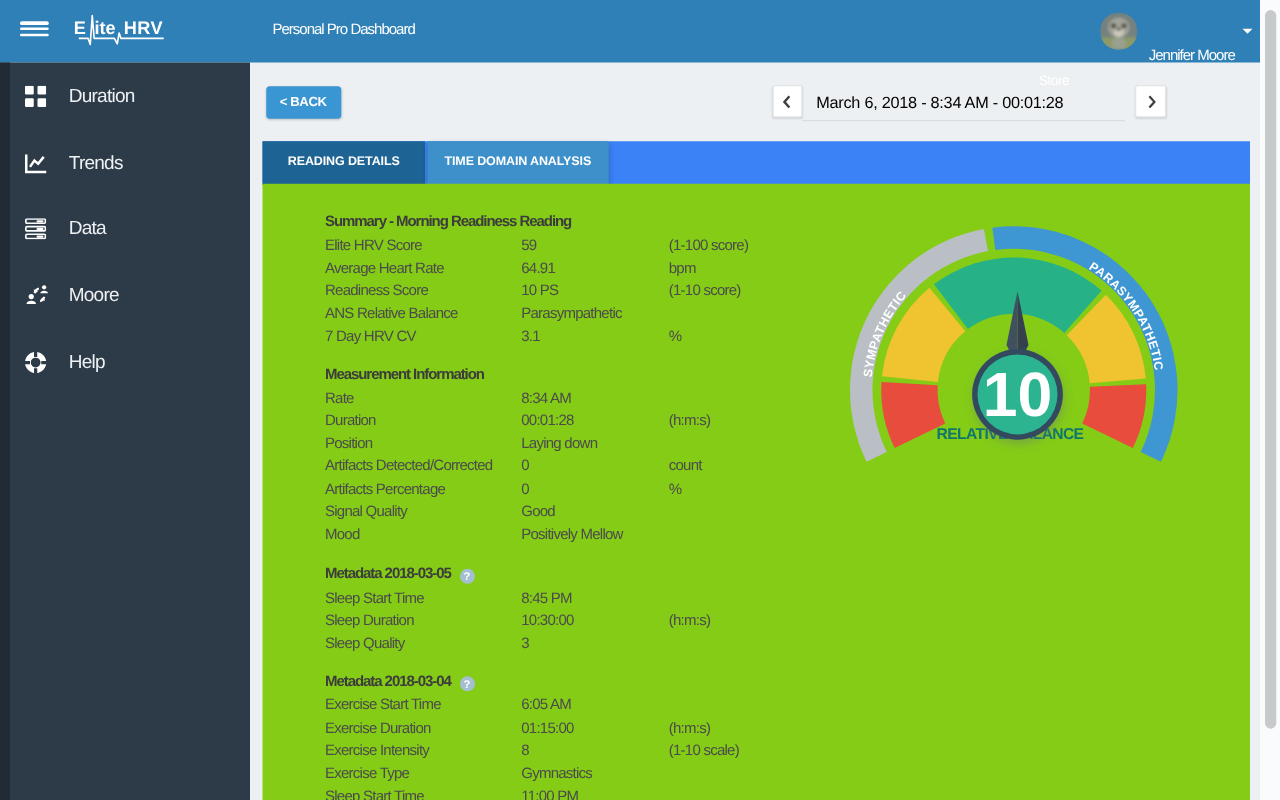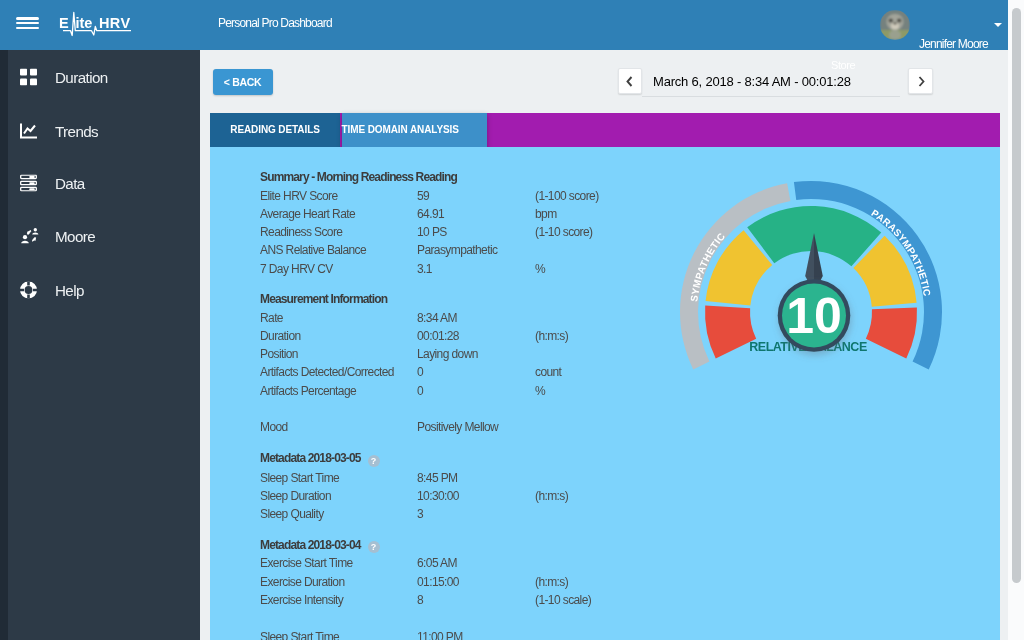--- a/index.html
+++ b/index.html
@@ -26,26 +26,26 @@
 .mitem span { position:absolute; left:55px; top:50%; transform:translateY(-50%); font-size:15.2px; letter-spacing:-0.6px; }
 
 
 #backbtn { position:absolute; left:212.5px; top:68.5px; width:60px; height:26px; background:#3a96d2; border-radius:3px; color:#fff; font-size:10.5px; font-weight:700; text-align:center; line-height:26px; letter-spacing:-0.3px; box-shadow:0 1px 2px rgba(0,0,0,0.18); }
 #prevbox { position:absolute; left:618px; top:68px; width:24px; height:26px; background:#fff; border:1px solid #e2e5e8; border-radius:2px; box-shadow:0 1px 1.5px rgba(0,0,0,0.12); }
 #dateline { position:absolute; left:642px; top:68px; width:258px; height:29px; border-bottom:1px solid #d9dde0; }
 #dateline .dtext { position:absolute; left:11px; top:1px; height:26px; line-height:26px; color:#000000; font-size:13px; letter-spacing:-0.2px; }
 #nextbox { position:absolute; left:908px; top:68px; width:25px; height:26px; background:#fff; border:1px solid #e2e5e8; border-radius:2px; box-shadow:0 1px 1.5px rgba(0,0,0,0.12); }
 
 
-#tabbar { position:absolute; left:210px; top:113px; width:790px; height:35px; background:#a21caf; }
+#tabbar { position:absolute; left:210px; top:113px; width:790px; height:35px; background:#3b82f6; }
 #tab1 { position:absolute; left:0; top:0; width:130px; height:35px; background:#1d6394; color:#fff; font-size:10px; font-weight:700; text-align:center; line-height:33px; letter-spacing:-0.1px; }
-#tab2 { position:absolute; left:131.5px; top:0; width:145.5px; height:38.5px; background:#3d90c9; color:#fff; font-size:10px; font-weight:700; line-height:33px; letter-spacing:-0.1px; box-shadow:0 2px 5px rgba(0,0,0,0.3); }
-
-
-#panel { position:absolute; left:210px; top:147px; width:790px; height:493px; background:#7dd3fc; }
+#tab2 { position:absolute; left:131.5px; top:0; width:145.5px; height:38.5px; background:#3d90c9; color:#fff; font-size:10px; font-weight:700; text-align:center; line-height:33px; letter-spacing:-0.1px; box-shadow:0 2px 5px rgba(0,0,0,0.3); }
+
+
+#panel { position:absolute; left:210px; top:147px; width:790px; height:493px; background:#84cc16; }
 .hrow, .drow { position:absolute; left:0; width:790px; height:17px; font-size:12px; line-height:17px; color:#4b4b4b; letter-spacing:-0.6px; }
 .hrow { font-weight:700; color:#3c3c3c; letter-spacing:-0.85px; }
 .c1 { position:absolute; left:50px; }
 .c2 { position:absolute; left:207px; }
 .c3 { position:absolute; left:325px; }
 .qm { display:inline-block; width:12px; height:12px; border-radius:50%; background:#a5bfd2; color:#fff; font-size:9px; font-weight:700; text-align:center; line-height:12px; margin-left:7px; vertical-align:-1.5px; letter-spacing:0; }
 
 #gauge { position:absolute; left:655px; top:172px; }
 #rbal { position:absolute; left:740px; top:340px; width:136px; text-align:center; font-size:12.5px; font-weight:700; letter-spacing:-0.5px; color:#0f766e; }
 </style>
@@ -222,20 +222,24 @@
   <div class="drow" style="top:217.4px">
       <span class="c1">Artifacts Detected/Corrected</span>
       <span class="c2">0</span>
       <span class="c3">count</span>
     </div>
   <div class="drow" style="top:235.7px">
       <span class="c1">Artifacts Percentage</span>
       <span class="c2">0</span>
       <span class="c3">%</span>
     </div>
+  <div class="drow" style="top:254px">
+      <span class="c1">Signal Quality</span>
+      <span class="c2">Good</span>
+    </div>
   <div class="drow" style="top:272.3px">
       <span class="c1">Mood</span>
       <span class="c2">Positively Mellow</span>
     </div>
 
   <div class="hrow" style="top:303px">
       <span class="c1">Metadata 2018-03-05<span class="qm">?</span></span>
     </div>
   <div class="drow" style="top:322.5px">
       <span class="c1">Sleep Start Time</span>
@@ -260,20 +264,24 @@
     </div>
   <div class="drow" style="top:426.6px">
       <span class="c1">Exercise Duration</span>
       <span class="c2">01:15:00</span>
       <span class="c3">(h:m:s)</span>
     </div>
   <div class="drow" style="top:444.9px">
       <span class="c1">Exercise Intensity</span>
       <span class="c2">8</span>
       <span class="c3">(1-10 scale)</span>
+    </div>
+  <div class="drow" style="top:463.2px">
+      <span class="c1">Exercise Type</span>
+      <span class="c2">Gymnastics</span>
     </div>
   <div class="drow" style="top:481.5px">
       <span class="c1">Sleep Start Time</span>
       <span class="c2">11:00 PM</span>
     </div>
 </div>
 
 <div id="rbal">RELATIVE BALANCE</div>
 <svg id="gauge" width="310" height="208" viewBox="0 0 310 208">
   <path d="M38.26 197.43 A131 131 0 0 1 132.13 11.19 L135.41 28.89 A113 113 0 0 0 54.44 189.54 Z" fill="#b9bfc4"></path>

